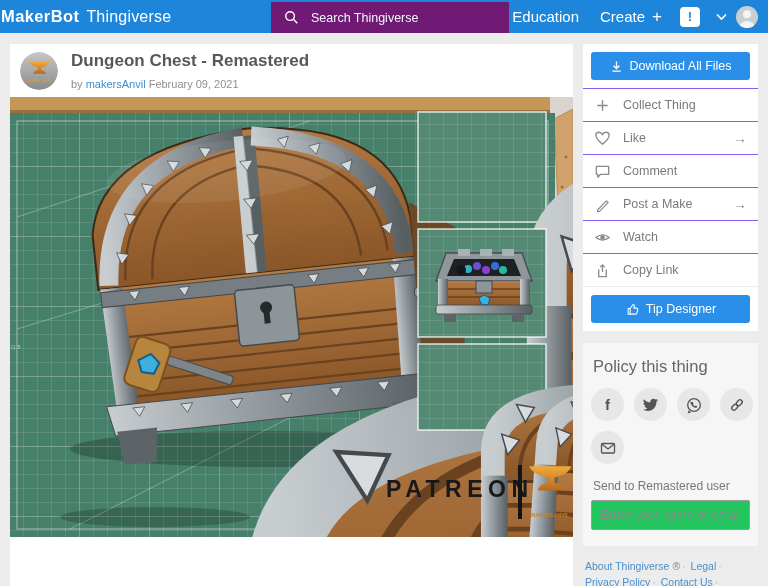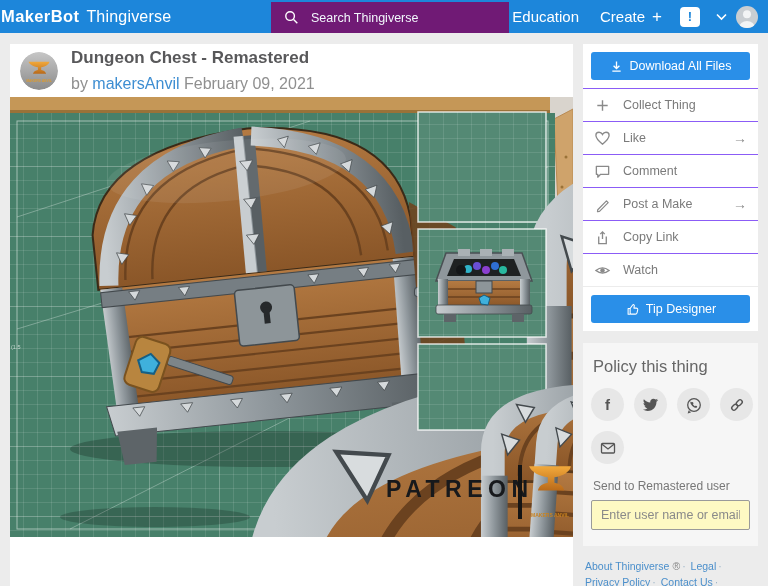--- a/index.html
+++ b/index.html
@@ -28,21 +28,21 @@
   .chev{margin-left:16px;cursor:pointer;display:flex}
   .nav-avatar{width:22px;height:22px;border-radius:50%;background:#c9ced2;margin-left:9px;
               overflow:hidden;cursor:pointer;display:flex;align-items:flex-end;justify-content:center}
 
   
   .content{position:absolute;left:10px;top:44px;width:563px;height:542px;background:#fff}
   .thing-header{height:53px;display:flex;align-items:center;padding:0 10px;box-sizing:border-box}
   .creator-avatar{width:38px;height:38px;border-radius:50%;overflow:hidden;flex:0 0 auto;cursor:pointer}
   .title-wrap{margin-left:13px}
   .title-wrap h1{margin:0;font-size:17px;font-weight:700;color:#58585a;line-height:1.15}
-  .byline{font-size:16px;color:#8f8f8f;margin-top:8px}
+  .byline{font-size:11px;color:#8f8f8f;margin-top:8px}
   .byline a{color:#3e8ed2}
   .photo{width:563px;height:508px;cursor:pointer;line-height:0}
   .thumb-strip{display:flex;gap:16px;padding:10px 0 0 6px}
   .thumb{width:60px;height:60px;border-radius:6px;overflow:hidden;flex:0 0 auto;cursor:pointer;line-height:0}
 
   
   .sidebar{position:absolute;left:583px;top:44px;width:175px}
   .actions-card{background:#fff;padding:8px 0 0 0}
   .btn-primary{display:flex;align-items:center;justify-content:center;gap:5px;
                margin:0 8px 8px 8px;height:28px;width:159px;background:#2a8fe8;border:0;
@@ -56,21 +56,21 @@
   .tip-wrap .btn-primary{margin-bottom:0}
 
   .share-card{background:#f6f6f6;margin-top:12px;padding:12px 8px 16px 8px}
   .share-card h2{margin:2px 0 12px 2px;font-size:16.5px;font-weight:400;color:#666}
   .share-icons{display:flex;flex-wrap:wrap;gap:10px;width:170px}
   .share-circle{width:33px;height:33px;border-radius:50%;background:#e7e7e7;display:flex;
                 align-items:center;justify-content:center;cursor:pointer;color:#555;
                 font-weight:700;font-size:15px}
   .send-label{font-size:12px;color:#777;margin:15px 0 7px 2px}
   .share-card input{width:100%;height:30px;box-sizing:border-box;border:1px solid #9a9a9a;
-                    border-radius:2px;background:#fef9c3;padding:0 9px;font-size:12.5px;color:#555;
+                    border-radius:2px;background:#22c55e;padding:0 9px;font-size:12.5px;color:#555;
                     font-family:"Liberation Sans",sans-serif}
   .share-card input::placeholder{color:#8a8a8a;opacity:1}
 
   .page-footer{margin-top:13px;font-size:10.5px;line-height:1.5;color:#888;padding-left:2px}
   .page-footer a{color:#4b8fcb}
   .sep{color:#9fb6c9;margin:0 2px}
 
   .svg-defs{position:absolute;width:0;height:0;overflow:hidden}
 </style>
 </head>
@@ -424,31 +424,31 @@
       <svg width="17" height="17" viewBox="0 0 18 18">
         <path d="M4 14.5 L13.2 5.2 L15 7 L5.8 16.3 L3.7 16.6 Z" fill="none" stroke="#8a8a8a" stroke-width="1.3" stroke-linejoin="round"></path>
       </svg>
       <span>Post a Make</span>
       <span class="spacer"></span>
       <span class="row-arrow">→</span>
     </div>
 
     <div class="action-row">
       <svg width="17" height="17" viewBox="0 0 18 18">
-        <path d="M5 8 v7.5 h8 V8 M9 10.5 V3.2 M6.6 5.4 L9 3 L11.4 5.4" fill="none" stroke="#8a8a8a" stroke-width="1.4"></path>
-      </svg>
-      <span>Copy Link</span>
+        <path d="M2 9 Q9 3.5 16 9 Q9 14.5 2 9 Z" fill="none" stroke="#8a8a8a" stroke-width="1.4"></path>
+        <circle cx="9" cy="9" r="2.4" fill="#8a8a8a"></circle>
+      </svg>
+      <span>Watch</span>
     </div>
 
     <div class="action-row">
       <svg width="17" height="17" viewBox="0 0 18 18">
-        <path d="M2 9 Q9 3.5 16 9 Q9 14.5 2 9 Z" fill="none" stroke="#8a8a8a" stroke-width="1.4"></path>
-        <circle cx="9" cy="9" r="2.4" fill="#8a8a8a"></circle>
-      </svg>
-      <span>Watch</span>
+        <path d="M5 8 v7.5 h8 V8 M9 10.5 V3.2 M6.6 5.4 L9 3 L11.4 5.4" fill="none" stroke="#8a8a8a" stroke-width="1.4"></path>
+      </svg>
+      <span>Copy Link</span>
     </div>
 
     <div class="tip-wrap">
       <button class="btn-primary">
         <svg width="16" height="16" viewBox="0 0 18 18">
           <path d="M3.5 8.5 h2.3 v6.5 H3.5 z M5.8 13.8 l1 1 h4.8 c.9 0 1.7-.6 1.9-1.5 l.8-3.3 c.2-1-.5-2-1.6-2 h-2.7 l.5-2.7 c.2-1.1-1.3-1.7-1.9-.8 L5.8 8.5 z" fill="none" stroke="#fff" stroke-width="1.2" stroke-linejoin="round"></path>
         </svg>
         <span>Tip Designer</span>
       </button>
     </div>

